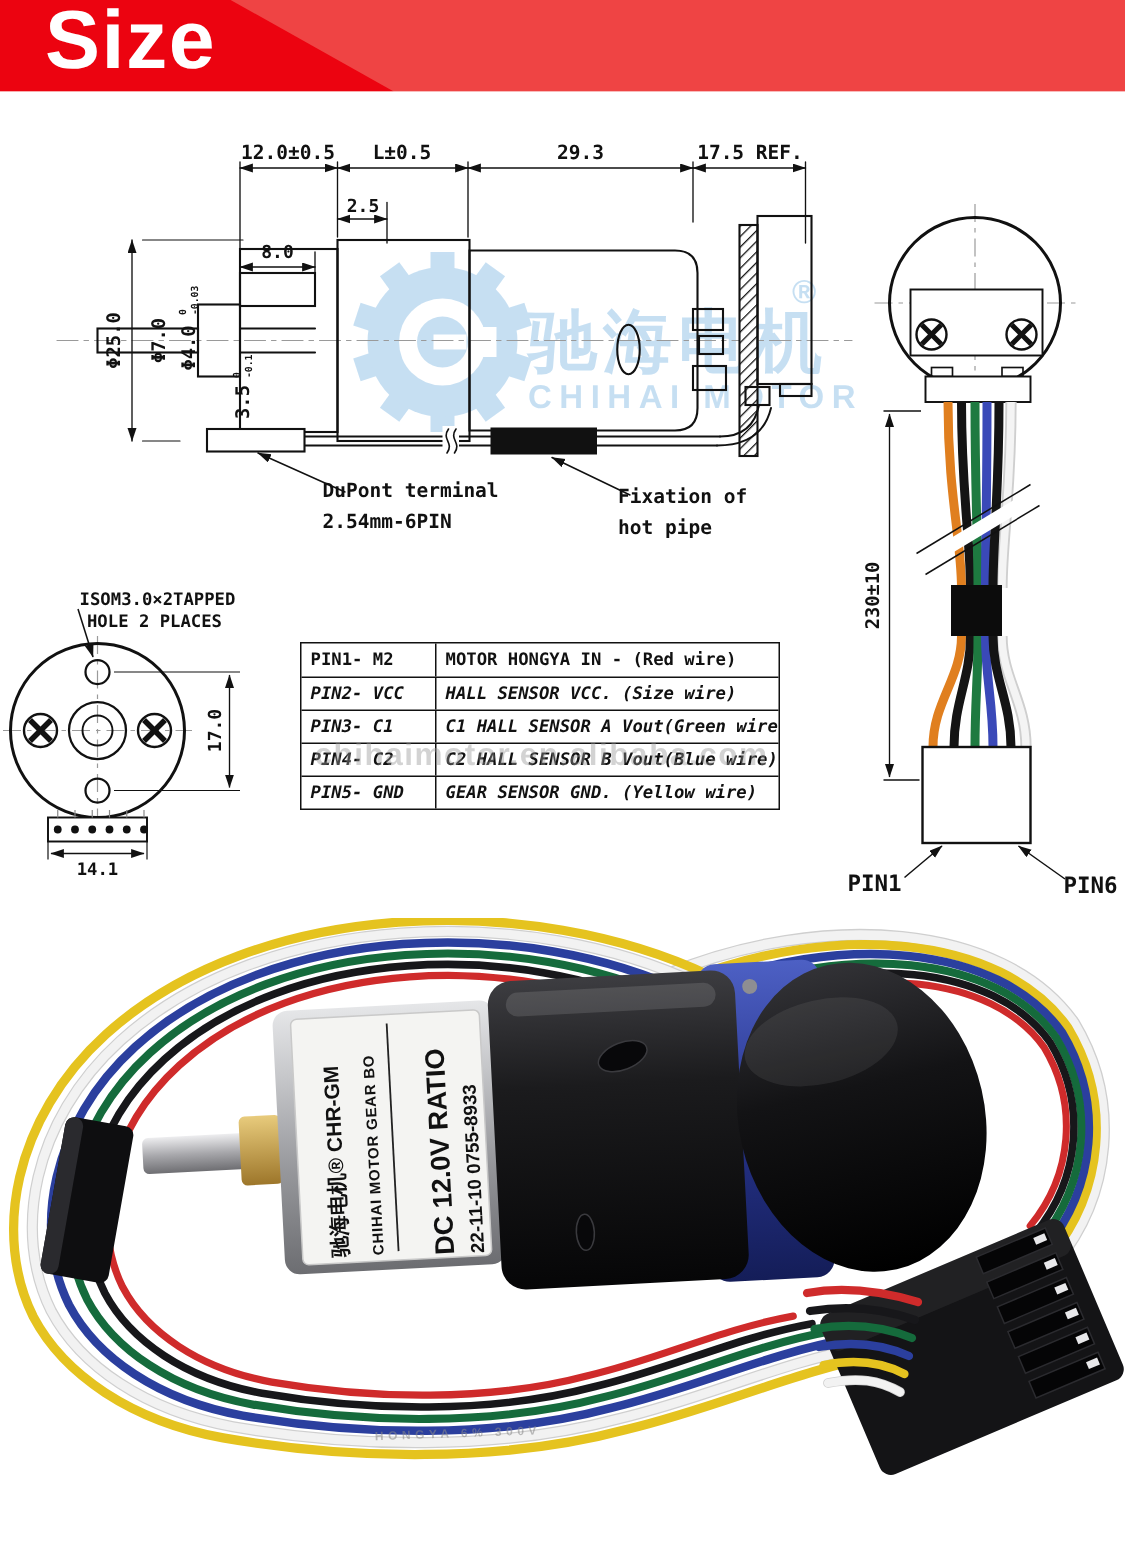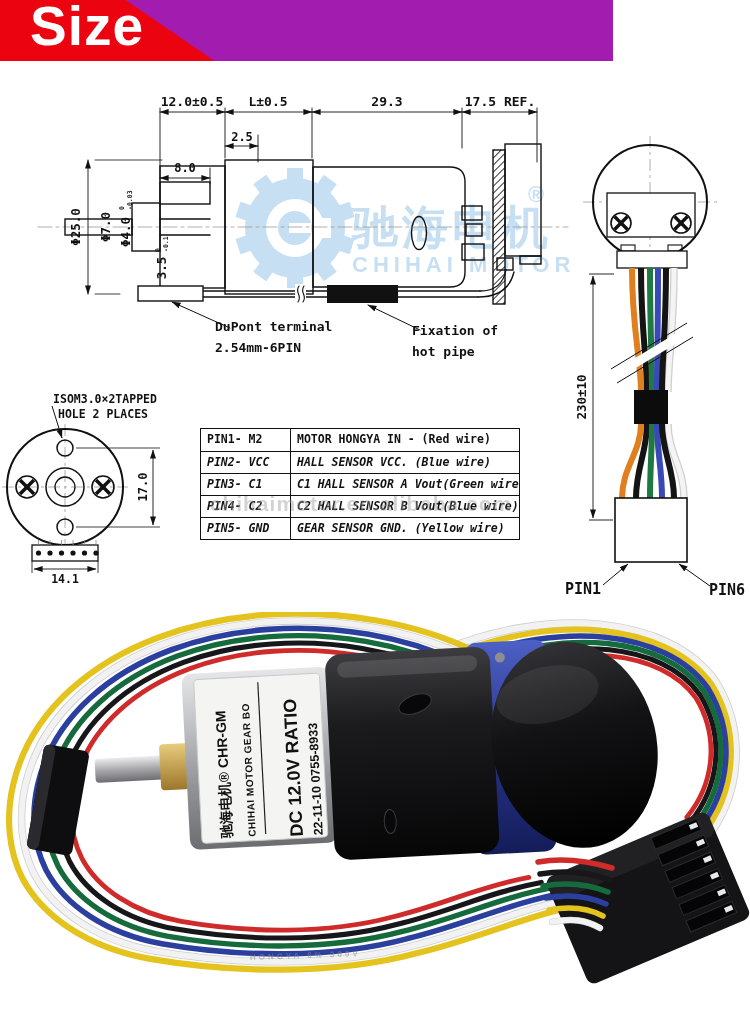--- a/index.html
+++ b/index.html
@@ -1,21 +1,21 @@
 <!DOCTYPE html>
 <html><head>
 <meta charset="utf-8">
 <style>
   html,body{margin:0;padding:0;}
   body{width:750px;height:1033px;background:#fff;position:relative;overflow:hidden;
        font-family:"DejaVu Sans Mono",monospace;}
   .stage{position:absolute;left:0;top:0;width:750px;height:1033px;background:#fff;}
 
   
-  .banner{position:absolute;left:0;top:0;width:613px;height:61px;background:#a21caf;}
+  .banner{position:absolute;left:0;top:0;width:750px;height:61px;background:#ef4444;}
   .banner-red{position:absolute;left:0;top:0;width:100%;height:100%;background:#ec0310;
               clip-path:polygon(0 0,20.5% 0,35% 100%,0 100%);}
   .banner-title{position:absolute;left:30px;top:-6px;color:#fff;
                 font-family:"Liberation Sans",sans-serif;font-weight:700;font-size:55px;letter-spacing:1px;}
   .banner-reflection{position:absolute;left:0;top:61px;width:750px;height:34px;overflow:hidden;opacity:.22;}
   .banner-fade{position:absolute;left:0;top:61px;width:750px;height:34px;
                background:linear-gradient(to bottom,rgba(255,255,255,.55),#fff 90%);}
 
   
   .wm-alibaba{position:absolute;left:196px;top:492px;width:330px;text-align:center;
@@ -287,21 +287,21 @@
     </g>
   </svg>
 
   <div class="pin-table">
     <div class="pin-row">
       <div class="pin-cell c1">PIN1- M2</div>
       <div class="pin-cell">MOTOR HONGYA IN - (Red wire)</div>
     </div>
     <div class="pin-row">
       <div class="pin-cell c1">PIN2- VCC</div>
-      <div class="pin-cell">HALL SENSOR VCC. (Blue wire)</div>
+      <div class="pin-cell">HALL SENSOR VCC. (Size wire)</div>
     </div>
     <div class="pin-row">
       <div class="pin-cell c1">PIN3- C1</div>
       <div class="pin-cell">C1 HALL SENSOR A Vout(Green wire)</div>
     </div>
     <div class="pin-row">
       <div class="pin-cell c1">PIN4- C2</div>
       <div class="pin-cell">C2 HALL SENSOR B Vout(Blue wire)</div>
     </div>
     <div class="pin-row">

